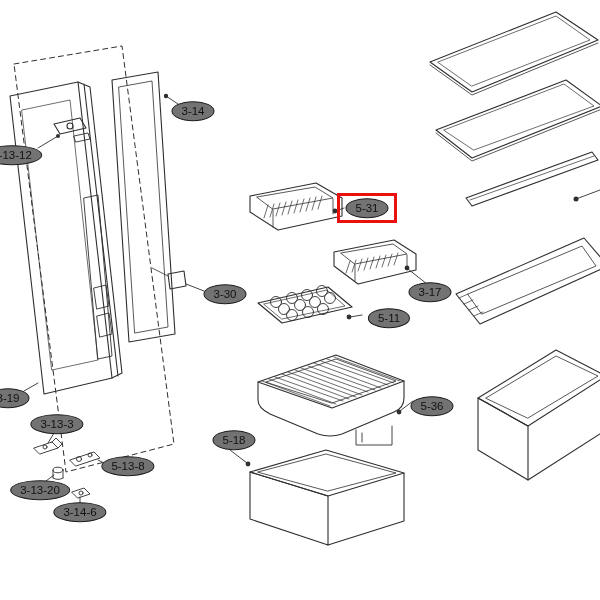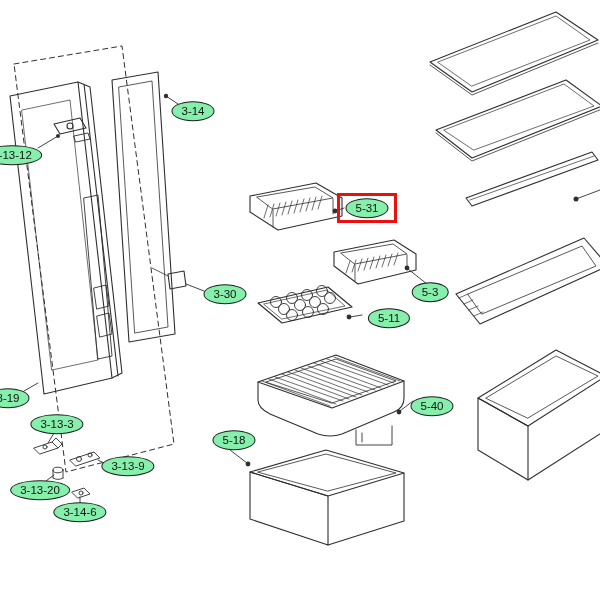--- a/index.html
+++ b/index.html
@@ -1,19 +1,19 @@
 <!DOCTYPE html>
 <html><head>
 <meta charset="utf-8">
 <style>
   html,body{margin:0;padding:0;background:#fff;}
   #stage{position:relative;width:600px;height:600px;background:#ffffff;overflow:hidden;
          font-family:"Liberation Sans",sans-serif;}
   #lineart{position:absolute;left:0;top:0;}
-  .label{position:absolute;transform:translate(-50%,-50%);background:#86efac;
+  .label{position:absolute;transform:translate(-50%,-50%);background:#737373;
          border:1.4px solid #1c1c1c;border-radius:50%;padding:2.5px 9px;
          font-size:11.5px;color:#111;white-space:nowrap;line-height:1.1;z-index:3;}
   .hl-box{position:absolute;transform:translate(-50%,-50%);border:3px solid #e8110d;
           background:transparent;z-index:2;}
 </style>
 </head>
 <body>
 
 <div id="stage">
 
@@ -181,23 +181,23 @@
     <path d="M80,503 L80,497"></path>
   </g>
 </svg>
 
 <div class="hl-box" style="left: 367px; top: 208px; width: 54px; height: 24px; border-color: rgb(232, 17, 13);"></div>
 
 <div class="label" style="left:193px;top:111px">3-14</div>
 <div class="label" style="left:12px;top:155px">3-13-12</div>
 <div class="label" style="left:225px;top:294px">3-30</div>
 <div class="label" style="left:367px;top:208px">5-31</div>
-<div class="label" style="left:430px;top:292px">5-3</div>
+<div class="label" style="left:430px;top:292px">3-17</div>
 <div class="label" style="left:389px;top:318px">5-11</div>
-<div class="label" style="left:432px;top:406px">5-40</div>
+<div class="label" style="left:432px;top:406px">5-36</div>
 <div class="label" style="left:234px;top:440px">5-18</div>
 <div class="label" style="left:8px;top:398px">3-19</div>
 <div class="label" style="left:57px;top:424px">3-13-3</div>
-<div class="label" style="left:128px;top:466px">3-13-9</div>
+<div class="label" style="left:128px;top:466px">5-13-8</div>
 <div class="label" style="left:40px;top:490px">3-13-20</div>
 <div class="label" style="left:80px;top:512px">3-14-6</div>
 
 </div>
 
 </body></html>

